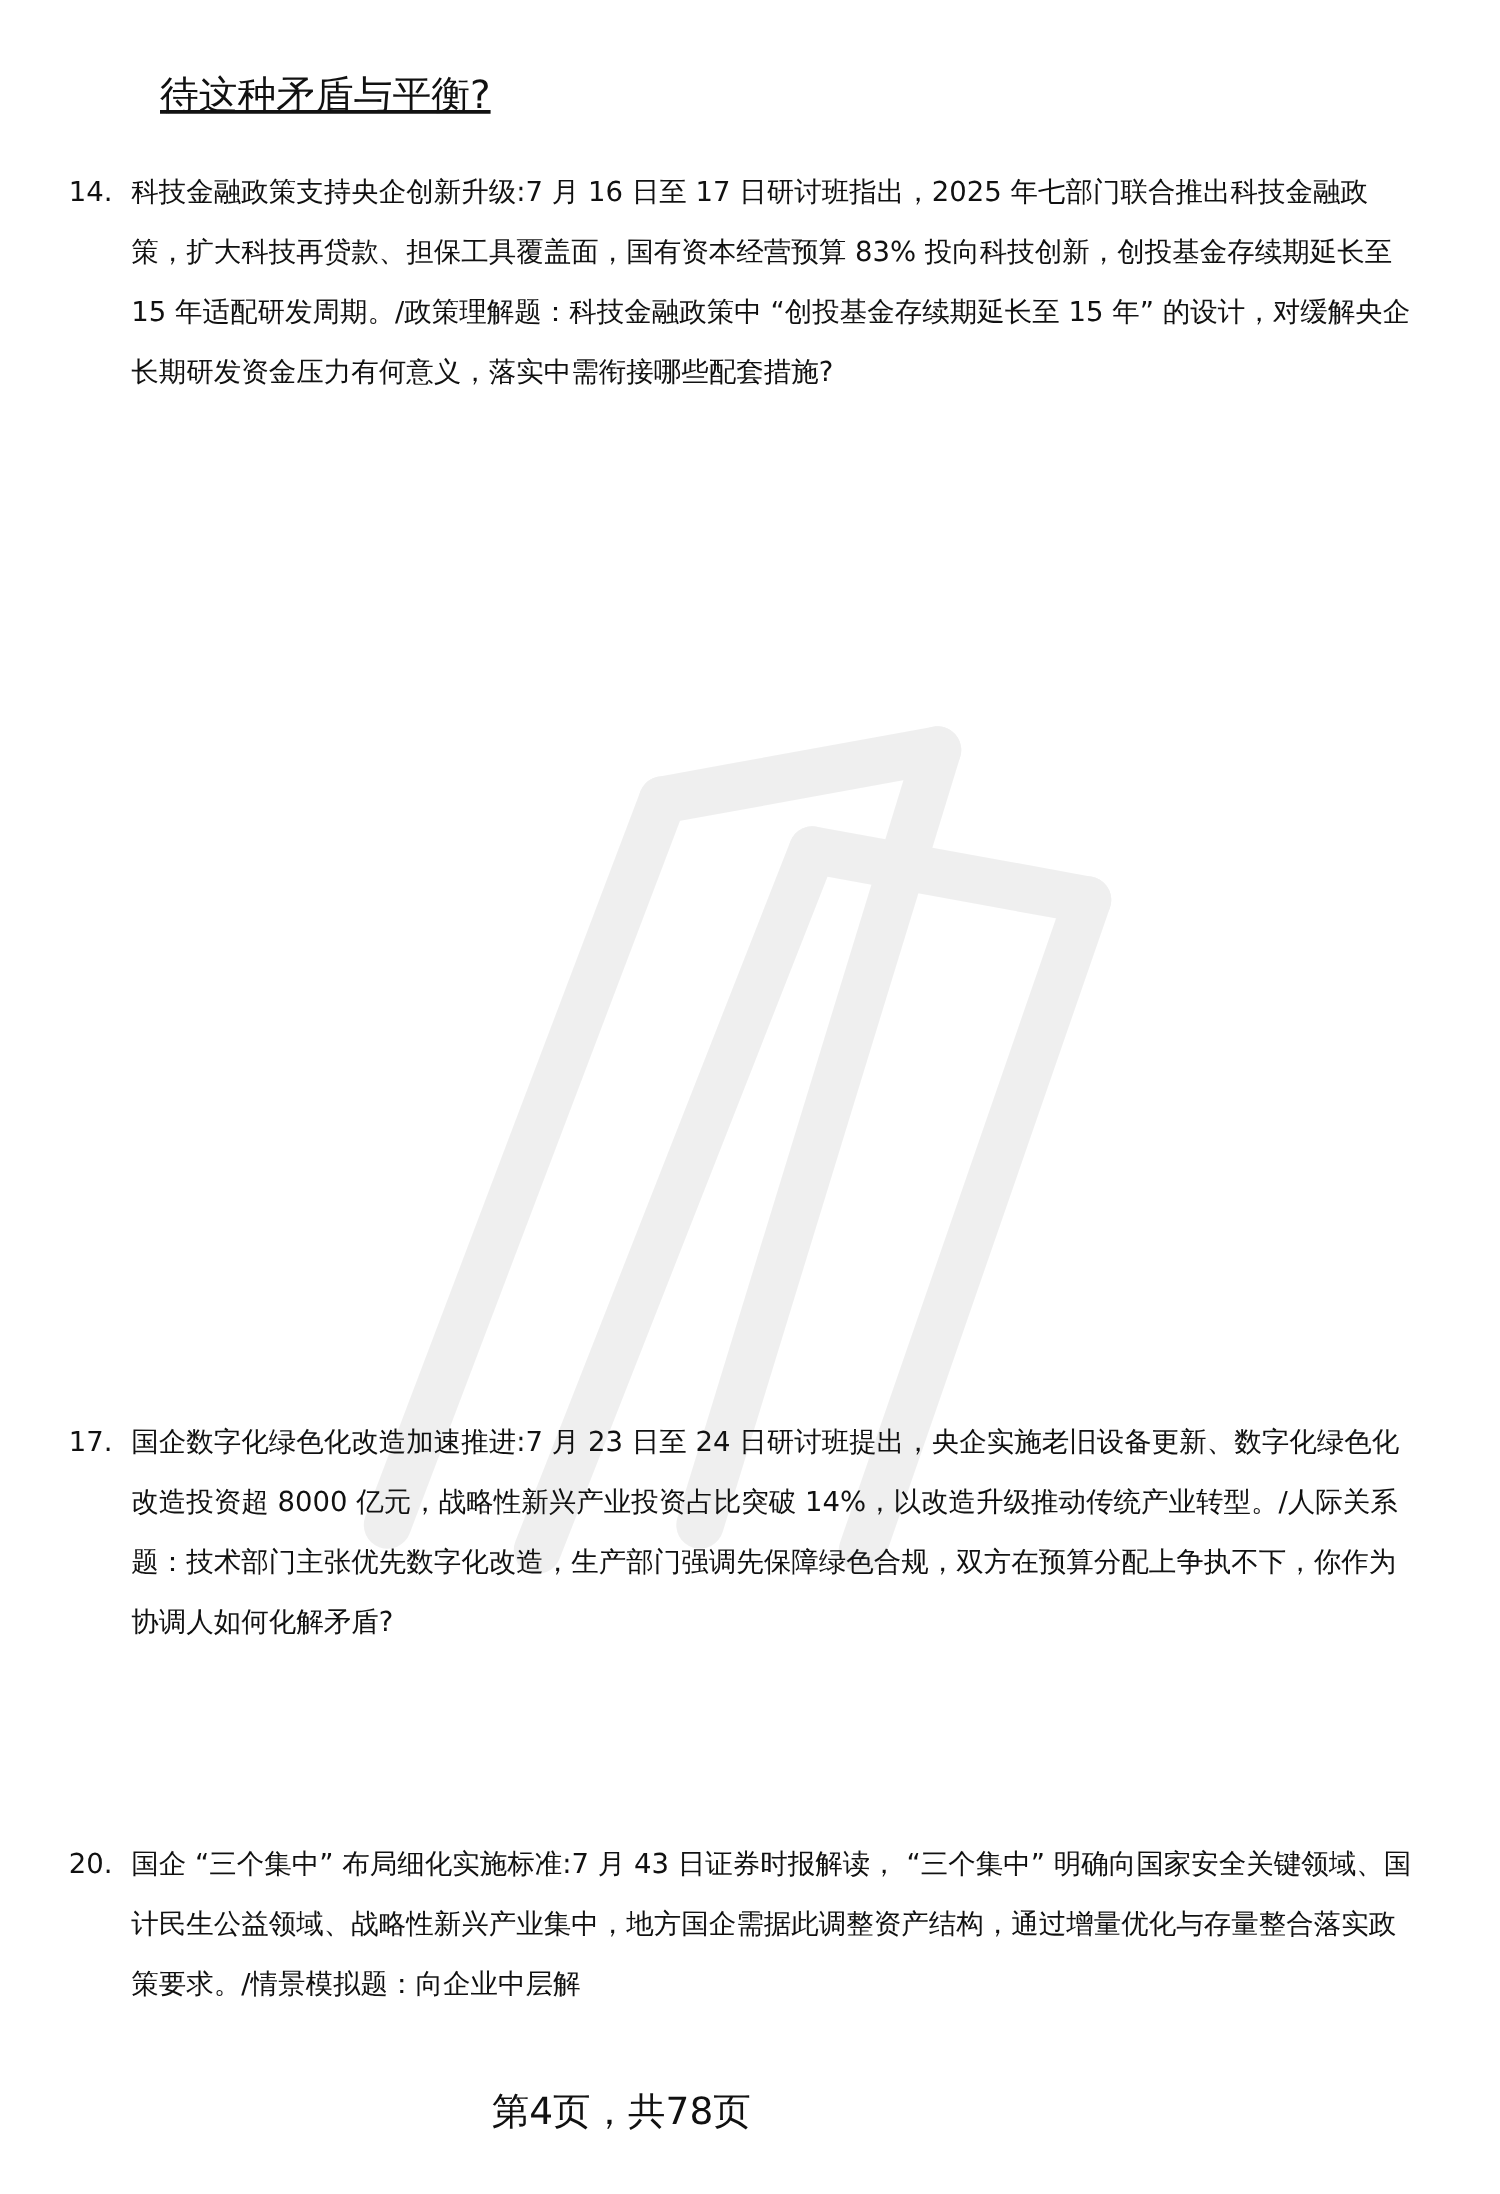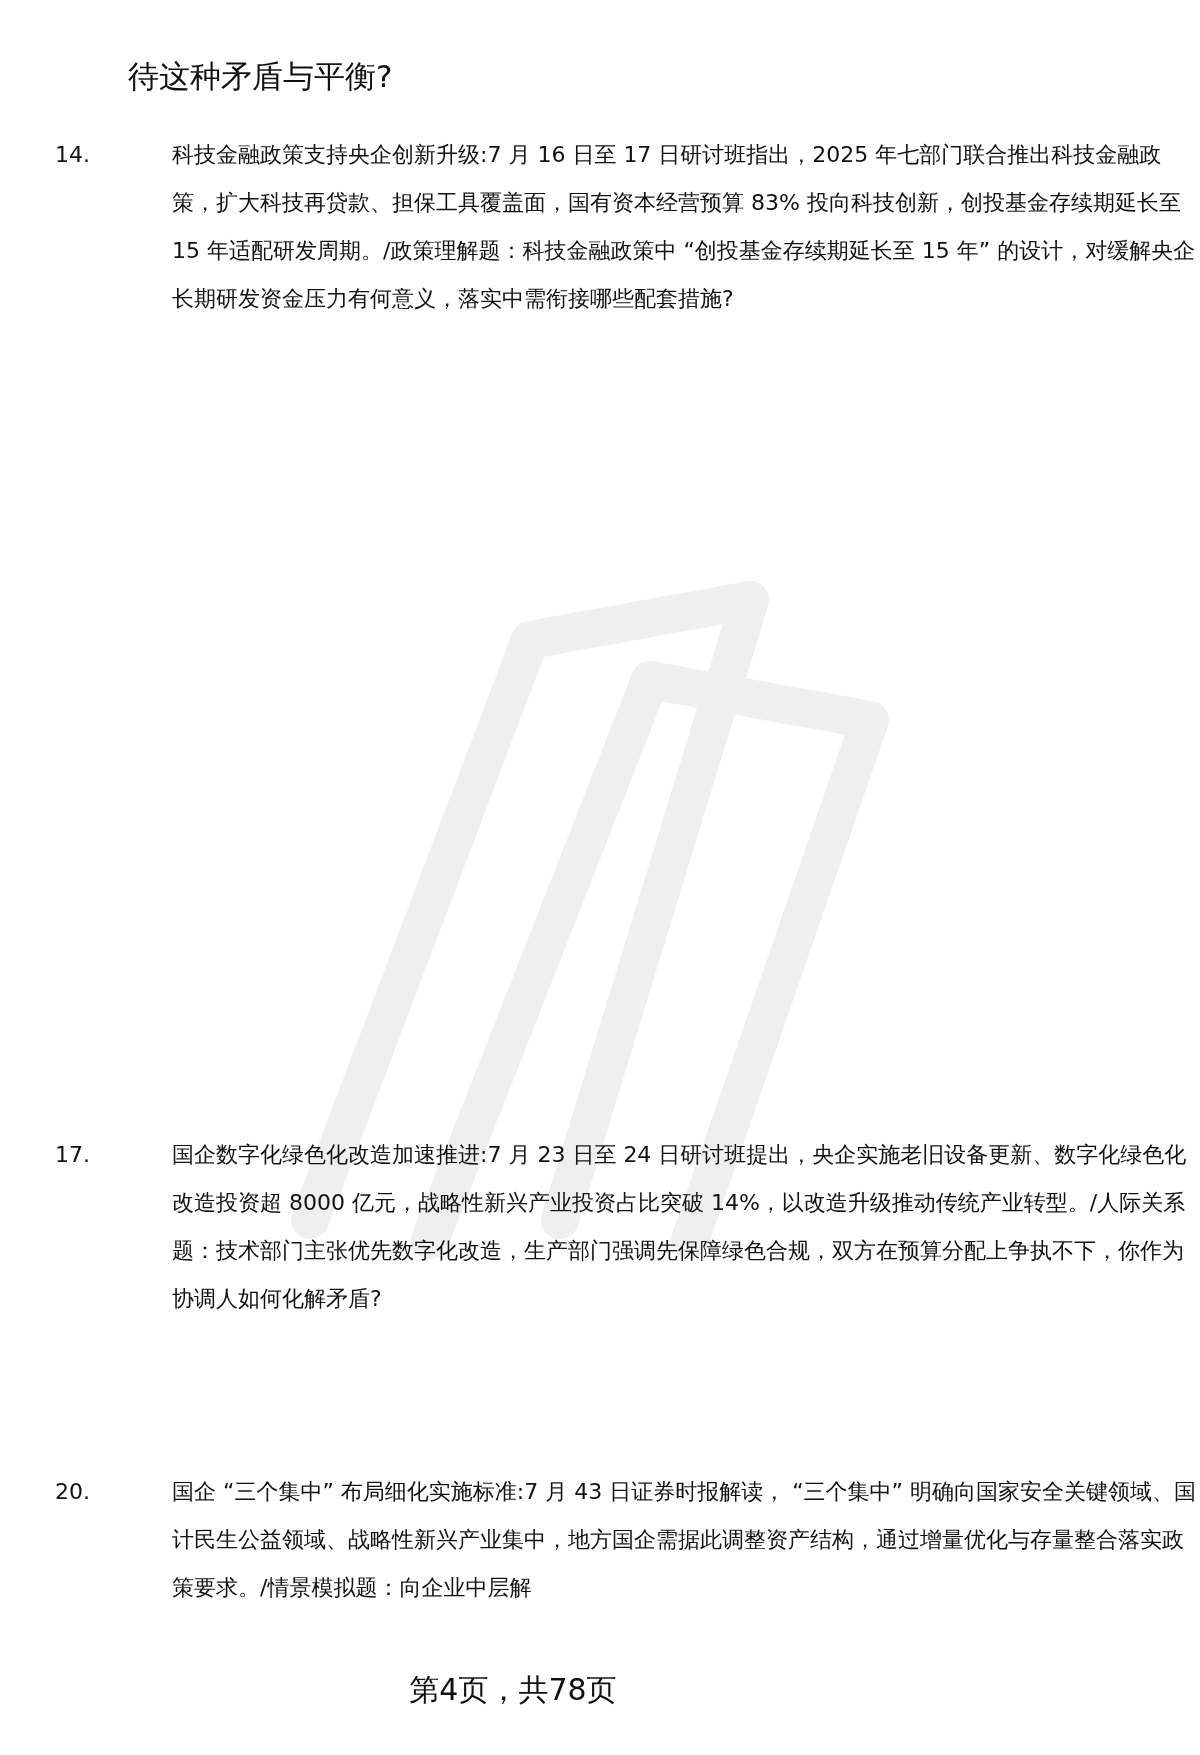--- a/index.html
+++ b/index.html
@@ -8,30 +8,30 @@
     font-family: "DejaVu Sans", "Liberation Sans", sans-serif;
     color: #111111;
   }
   .page { position: absolute; left: 0; top: 0; width: 1200px; height: 1755px; }
   .watermark {
     position: absolute; left: 230px; top: 520px; width: 760px; height: 760px;
     pointer-events: none; opacity: 0.06;
   }
   .cont {
     position: absolute; left: 128px; top: 52px;
-    font-size: 31px; line-height: 48px; margin: 0;
+    font-size: 31px; line-height: 48px; margin: 0; text-decoration: underline;
   }
   .item {
     position: absolute; left: 55px; width: 1100px;
     font-size: 22px; line-height: 48px;
   }
   .num { position: absolute; left: 0; top: 0; width: 70px; }
-  .body { margin-left: 117px; width: 1025px; word-break: break-all; }
+  .body { margin-left: 50px; width: 1025px; word-break: break-all; }
   .footer {
-    position: absolute; left: 16px; width: 994px; top: 1670px;
+    position: absolute; left: 0; width: 994px; top: 1670px;
     text-align: center; font-size: 30px; line-height: 40px;
   }
 </style>
 </head>
 <body>
 
 <div class="page">
 
   <svg class="watermark" viewBox="0 0 760 760">
     <g fill="none" stroke="#000" stroke-width="38" stroke-linecap="round">

